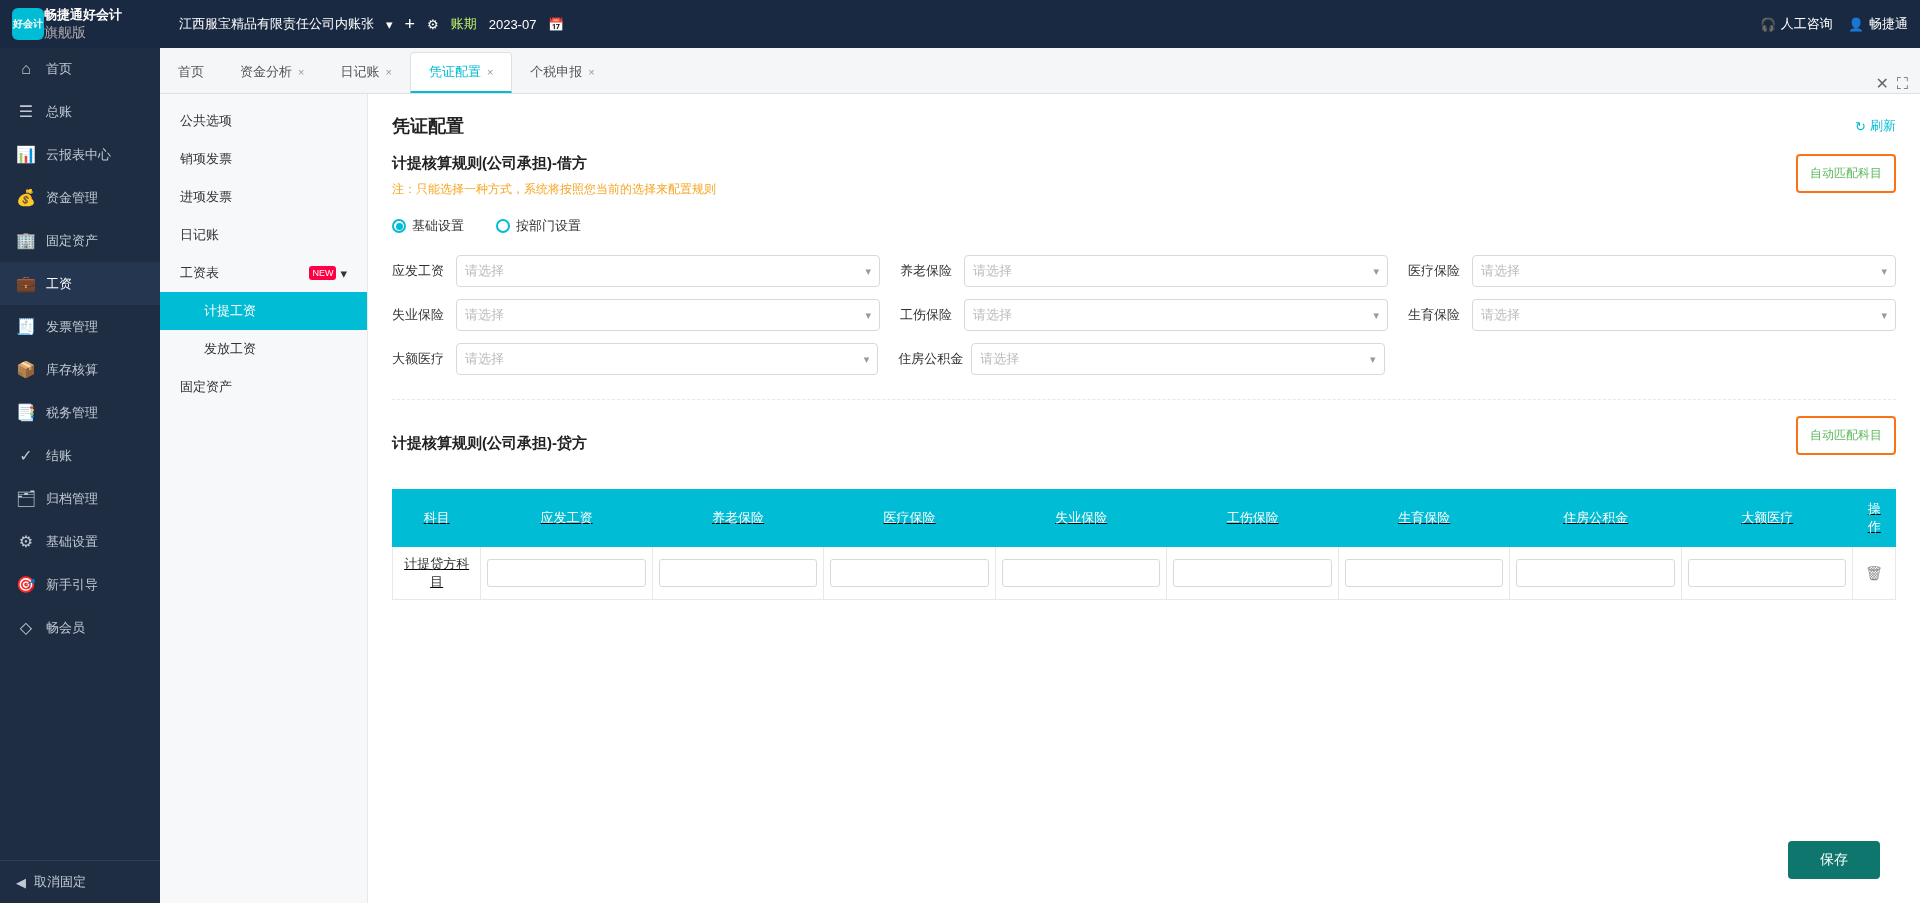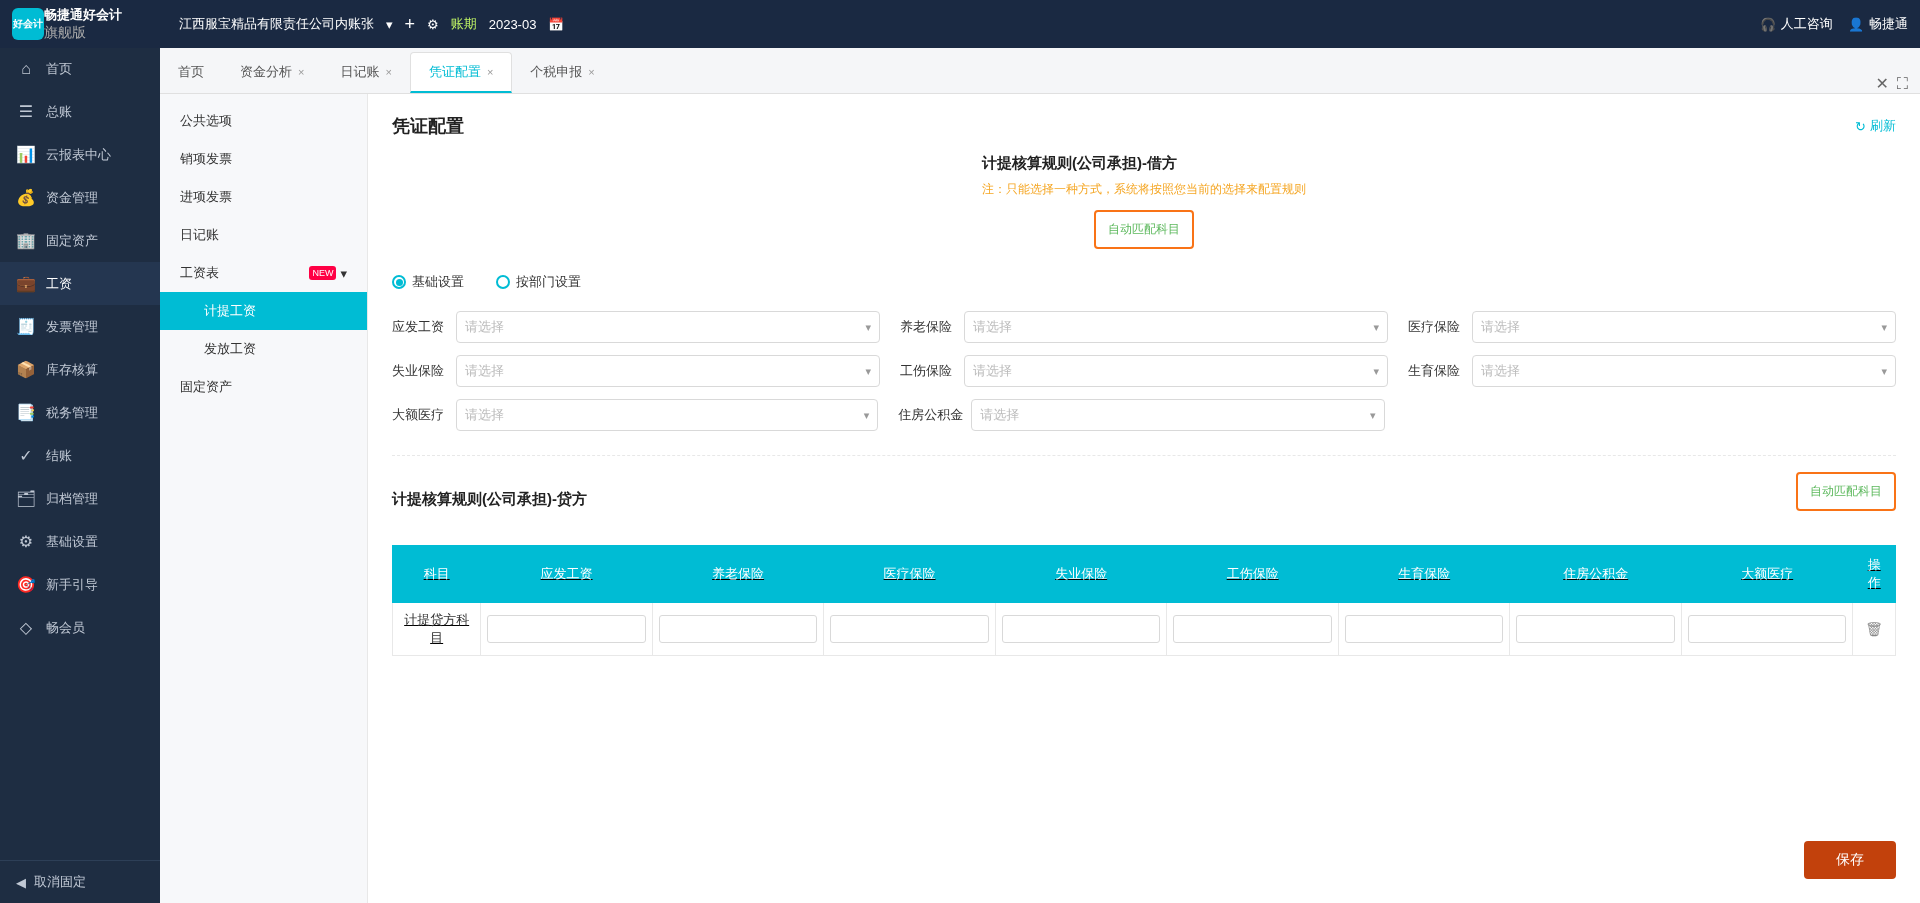--- a/index.html
+++ b/index.html
@@ -74,21 +74,21 @@
     
     .data-table { width: 100%; border-collapse: collapse; font-size: 13px; text-decoration: underline; }
     .data-table thead tr { background: #00bcd4; color: #fff; }
     .data-table thead th { padding: 10px 8px; text-align: center; font-weight: normal; border: 1px solid #00bcd4; }
     .data-table tbody tr { background: #fff; }
     .data-table tbody td { padding: 8px 6px; text-align: center; border: 1px solid #e8e8e8; color: #333; }
     .data-table tbody td input { width: 100%; height: 28px; border: 1px solid #d9d9d9; border-radius: 3px; padding: 0 4px; font-size: 12px; outline: none; }
     .delete-btn { background: none; border: none; cursor: pointer; color: #888; font-size: 14px; }
 
     
-    .save-btn { position: fixed; bottom: 24px; right: 24px; padding: 10px 32px; background: #c2410c; color: #fff; border: none; border-radius: 4px; font-size: 14px; cursor: pointer; font-weight: 500; }
+    .save-btn { position: fixed; bottom: 24px; right: 40px; padding: 10px 32px; background: #0f766e; color: #fff; border: none; border-radius: 4px; font-size: 14px; cursor: pointer; font-weight: 500; }
 
     .divider-section { border-top: 1px dashed #e8e8e8; margin: 8px 0 16px; }
 
     .form-row { display: grid; grid-template-columns: repeat(3, 1fr); gap: 14px 20px; margin-bottom: 12px; }
     .form-row-2 { display: grid; grid-template-columns: repeat(2, 1fr); gap: 14px 20px; margin-bottom: 12px; max-width: 66%; }
   </style>
 </head>
 <body>
 
 <div class="top-bar">
@@ -99,21 +99,21 @@
     <div>
       <div style="font-size:13px;font-weight:bold;color:#fff">畅捷通好会计</div>
       <div style="font-size:14px;color:#aaa">旗舰版</div>
     </div>
   </div>
   <span style="color:#fff;font-size:13px;">江西服宝精品有限责任公司内账张</span>
   <button class="dropdown-btn">▾</button>
   <button class="dropdown-btn" style="font-size:18px;">+</button>
   <button class="dropdown-btn">⚙</button>
   <span style="color:#bef264;font-size:13px;">账期</span>
-  <span style="color:#fff;font-size:13px;">2023-03</span>
+  <span style="color:#fff;font-size:13px;">2023-07</span>
   <button class="dropdown-btn">📅</button>
   <div class="top-right">
     <div class="top-right-item">
       <span>🎧</span>
       <span>人工咨询</span>
     </div>
     <div class="top-right-item">
       <span>👤</span>
       <span>畅捷通</span>
     </div>
@@ -236,21 +236,21 @@
 
         <div class="page-header">
           <span class="page-title">凭证配置</span>
           <button class="refresh-btn">
             <span>↻</span>
             <span>刷新</span>
           </button>
         </div>
 
         <div class="section">
-          <div style="display:flex;justify-content:space-between;align-items:center;flex-direction:column;">
+          <div style="display:flex;justify-content:space-between;align-items:flex-start;">
             <div>
               <div class="section-title">计提核算规则(公司承担)-借方</div>
               <div class="section-note">注：只能选择一种方式，系统将按照您当前的选择来配置规则</div>
             </div>
             <button class="auto-match-btn">自动匹配科目</button>
           </div>
 
           <div class="radio-group">
             <label class="radio-label">
               <div class="radio-dot checked"></div>

